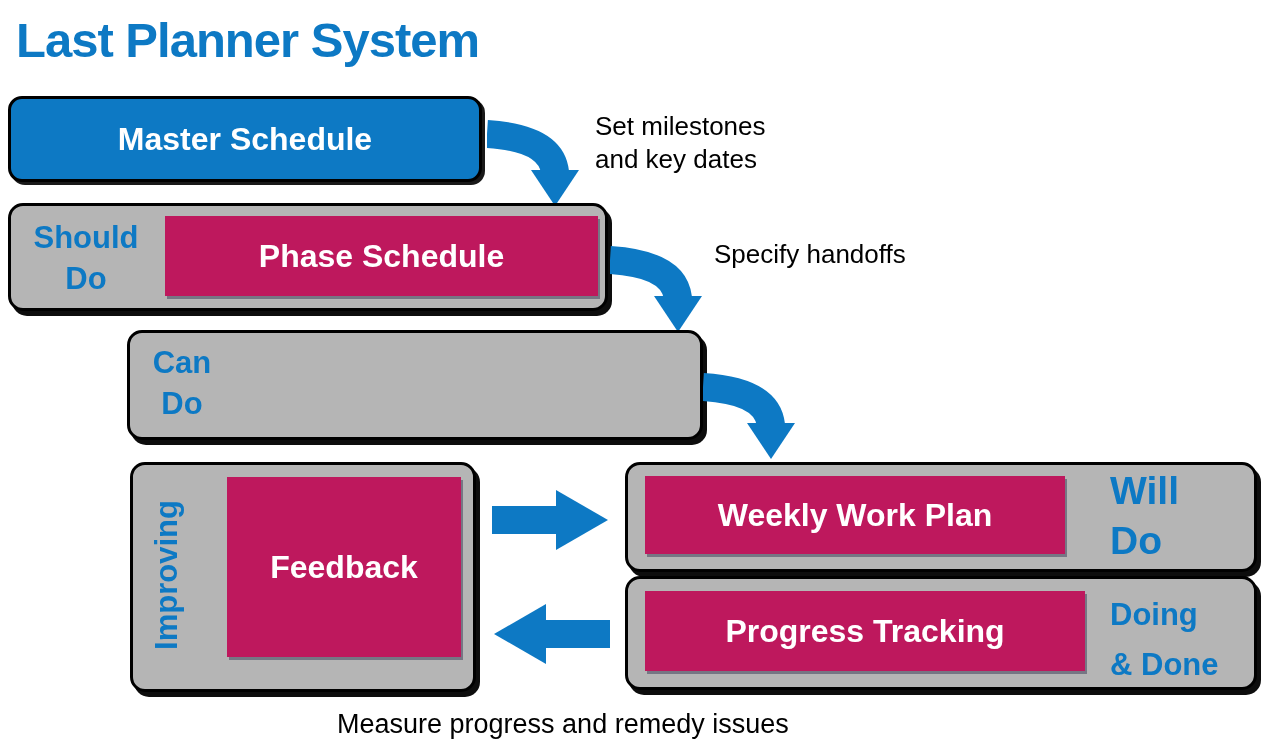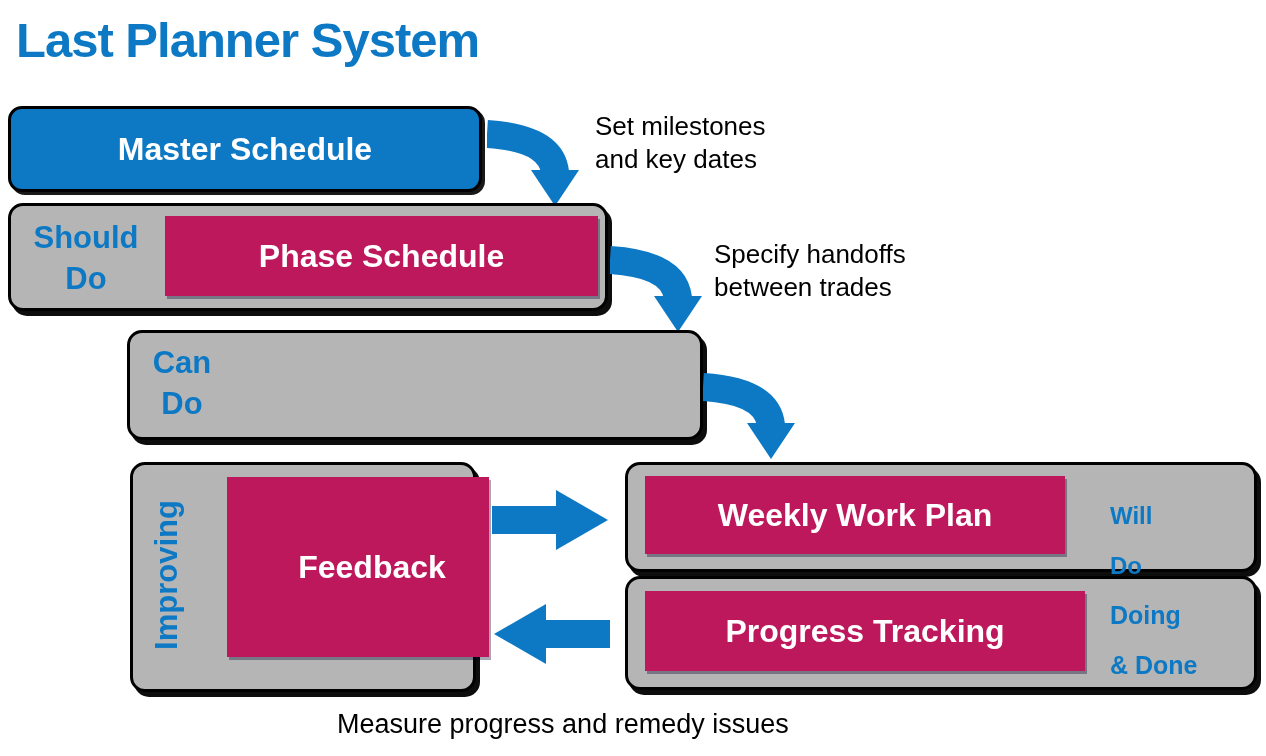--- a/index.html
+++ b/index.html
@@ -14,21 +14,21 @@
     position:absolute;left:16px;top:12px;
     font-size:49px;font-weight:bold;color:#0d79c4;letter-spacing:-1px;
     margin:0;
   }
   
   .bluebox{
     position:absolute;background:#0d79c4;
     border:3px solid #000;border-radius:14px;
     box-shadow:3px 3px 0 rgba(0,0,0,0.9);
     display:flex;align-items:center;justify-content:center;
-    color:#fff;font-weight:bold;font-size:32px;margin-top:10px;
+    color:#fff;font-weight:bold;font-size:32px;
   }
   .graybox{
     position:absolute;background:#b5b5b5;
     border:3px solid #000;border-radius:15px;
     box-shadow:4px 5px 0 rgba(0,0,0,0.95);
   }
   .inner{
     position:absolute;background:#be185d;
     box-shadow:2px 3px 0 rgba(0,0,40,0.35);
     display:flex;align-items:center;justify-content:center;
@@ -90,40 +90,39 @@
 
   <div class="arrow" style="left:610px;top:238px;">
     <svg width="100" height="95" viewBox="0 0 100 95">
       <path d="M0 22 Q64 26 68 60" fill="none" stroke="#0d79c4" stroke-width="28"></path>
       <polygon points="44,58 92,58 68,94" fill="#0d79c4"></polygon>
     </svg>
   </div>
 
   <div class="note" style="left:714px;top:238px;">
     <div>Specify handoffs</div>
-    <div>between trades</div>
   </div>
 
   <div class="graybox" style="left:127px;top:330px;width:570px;height:104px;"></div>
   <div class="stage" style="left:126px;top:342px;width:112px;">
     <div>Can</div>
     <div>Do</div>
   </div>
 
   <div class="arrow" style="left:703px;top:365px;">
     <svg width="100" height="95" viewBox="0 0 100 95">
       <path d="M0 22 Q64 26 68 60" fill="none" stroke="#0d79c4" stroke-width="28"></path>
       <polygon points="44,58 92,58 68,94" fill="#0d79c4"></polygon>
     </svg>
   </div>
 
 
   <div class="graybox" style="left:130px;top:462px;width:340px;height:224px;"></div>
   <div class="vlabel">Improving</div>
-  <div class="inner" style="left:227px;top:477px;width:234px;height:180px;line-height:46px;padding-left:28px;">
+  <div class="inner" style="left:227px;top:477px;width:234px;height:180px;line-height:46px;">
     <div>
       <div>Feedback</div>
     </div>
   </div>
 
   <div class="arrow" style="left:492px;top:490px;">
     <svg width="116" height="60" viewBox="0 0 116 60">
       <rect x="0" y="16" width="66" height="28" fill="#0d79c4"></rect>
       <polygon points="64,0 116,30 64,60" fill="#0d79c4"></polygon>
     </svg>
@@ -133,29 +132,29 @@
     <svg width="116" height="60" viewBox="0 0 116 60">
       <polygon points="52,0 0,30 52,60" fill="#0d79c4"></polygon>
       <rect x="50" y="16" width="66" height="28" fill="#0d79c4"></rect>
     </svg>
   </div>
 
   <div class="graybox" style="left:625px;top:462px;width:626px;height:104px;"></div>
   <div class="inner" style="left:645px;top:476px;width:420px;height:78px;">
     <span>Weekly Work Plan</span>
   </div>
-  <div class="stage leftalign" style="left:1110px;top:491px;line-height:50px;font-size:24px;">
+  <div class="stage leftalign" style="left:1110px;top:466px;line-height:50px;font-size:39px;">
     <div>Will</div>
     <div>Do</div>
   </div>
 
   <div class="graybox" style="left:625px;top:576px;width:626px;height:108px;"></div>
   <div class="inner" style="left:645px;top:591px;width:440px;height:80px;">
     <span>Progress Tracking</span>
   </div>
-  <div class="stage leftalign" style="left:1110px;top:590px;line-height:50px;font-size:25px;">
+  <div class="stage leftalign" style="left:1110px;top:590px;line-height:50px;font-size:31px;">
     <div>Doing</div>
     <div>&amp; Done</div>
   </div>
 
   <div class="footnote" style="left:337px;top:709px;">Measure progress and remedy issues</div>
 
 </div>
 
 </body></html>

